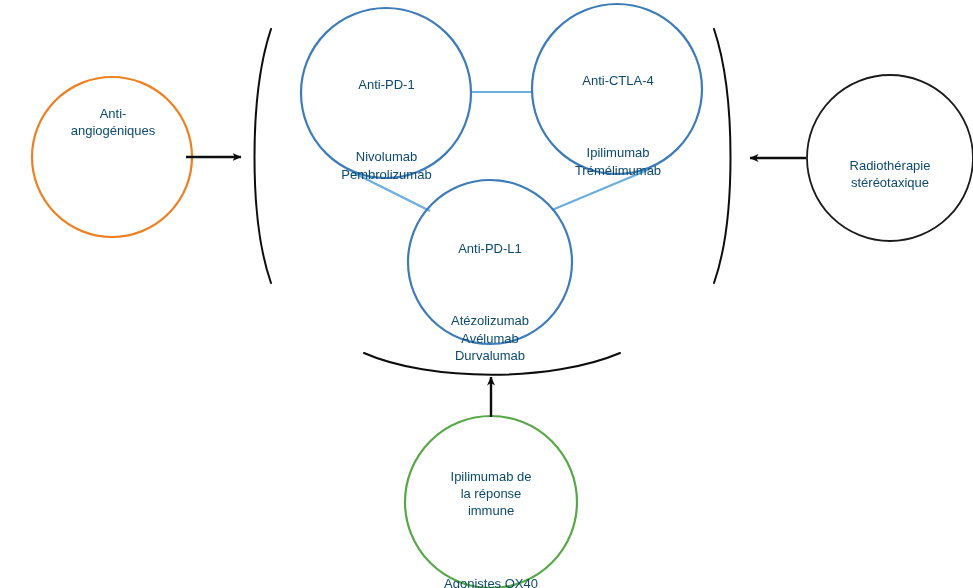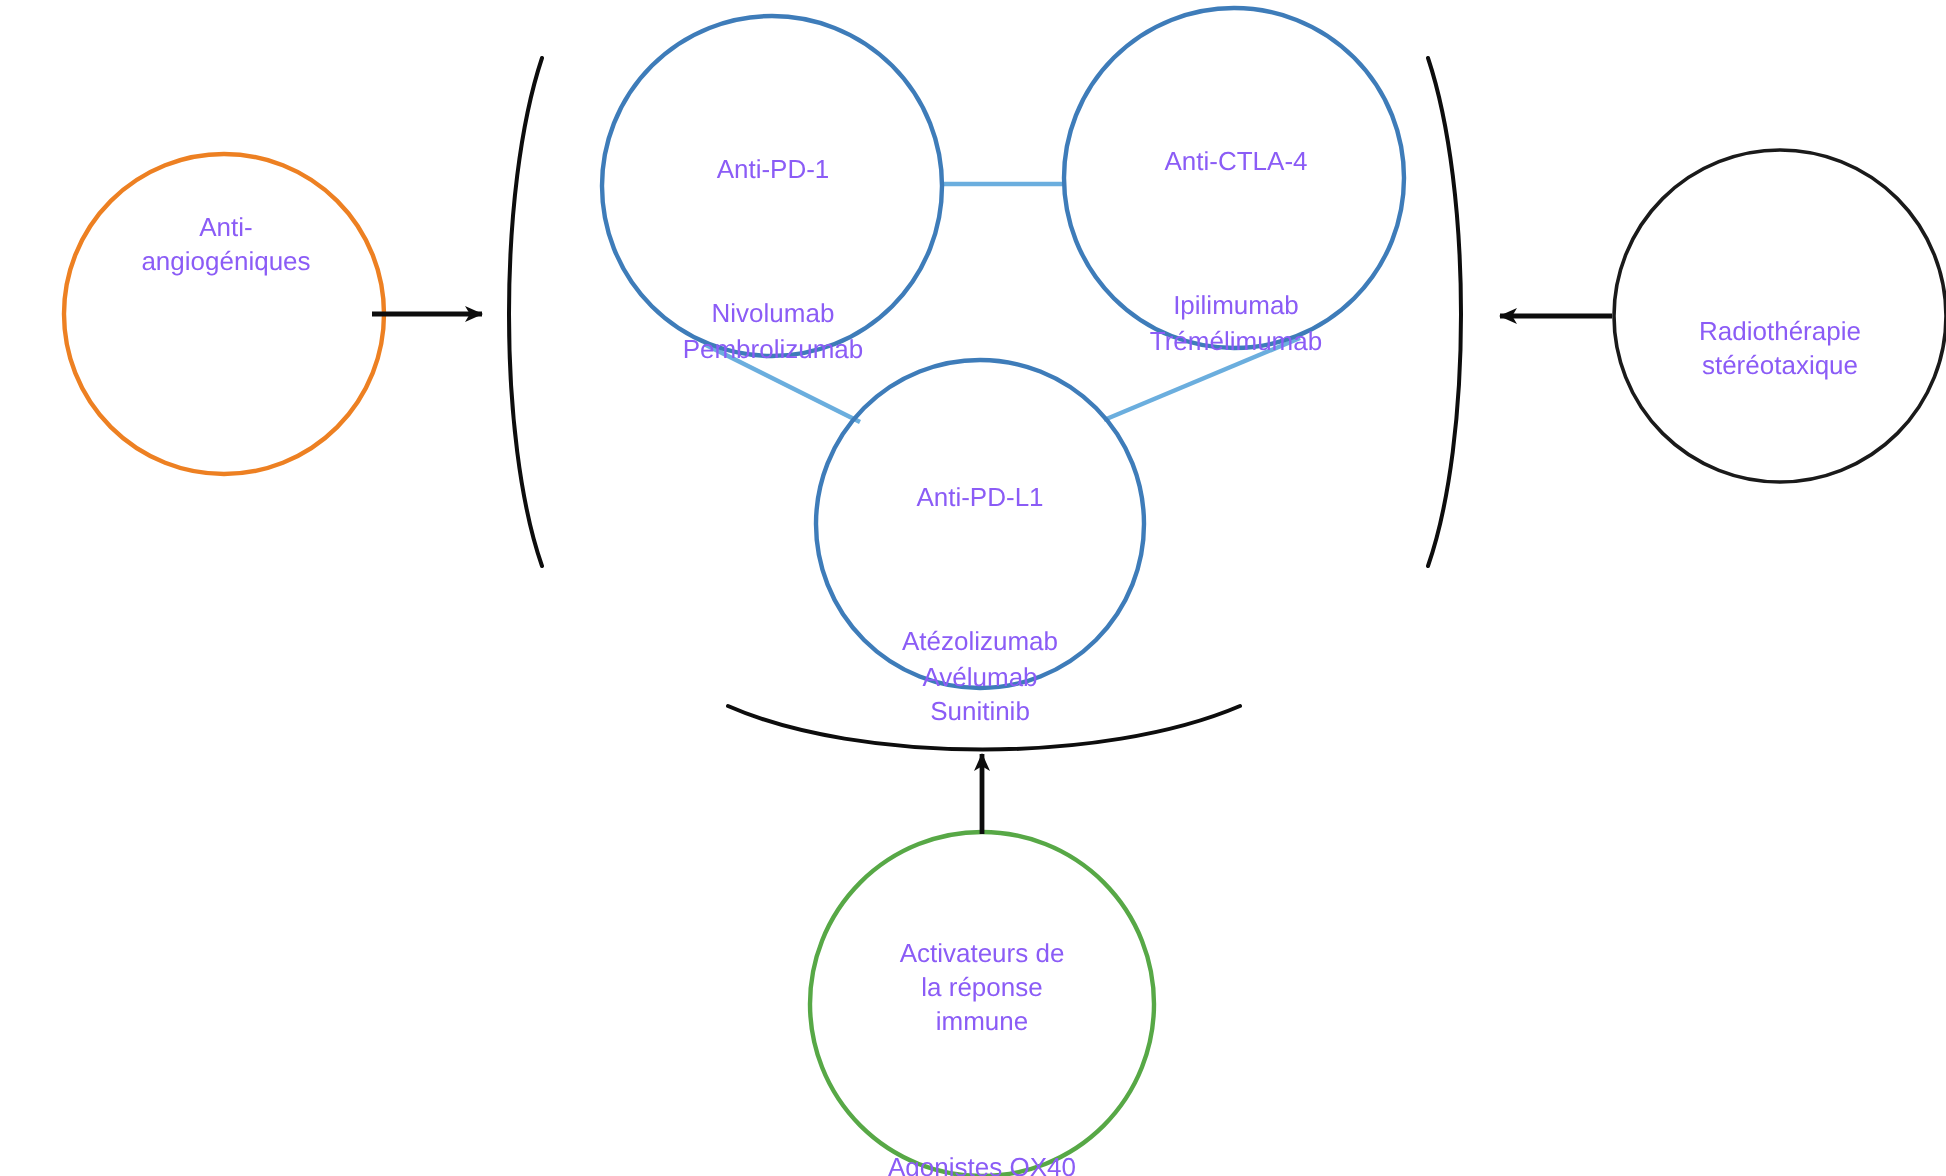--- a/index.html
+++ b/index.html
@@ -20,21 +20,21 @@
   #diagram-svg {
     position: absolute;
     left: 0;
     top: 0;
     width: 973px;
     height: 588px;
   }
   .node-label {
     position: absolute;
     text-align: center;
-    color: #8b5cf6;
+    color: #0c4a6e;
     font-family: "Liberation Sans", sans-serif;
     line-height: 1.32;
     pointer-events: none;
     white-space: pre-line;
   }
   .lbl-title {
     display: block;
     font-size: 13px;
   }
   .lbl-gap {
@@ -115,30 +115,30 @@
     <span class="lbl-gap"></span>
     <span class="lbl-body">Ipilimumab
 Trémélimumab</span>
   </div>
 
   <div class="node-label" id="label-anti-pdl1">
     <span class="lbl-title">Anti-PD-L1</span>
     <span class="lbl-gap"></span>
     <span class="lbl-body">Atézolizumab
 Avélumab
-Sunitinib</span>
+Durvalumab</span>
   </div>
 
   <div class="node-label" id="label-radiotherapie">
     <span class="lbl-title">Radiothérapie
 stéréotaxique</span>
   </div>
 
   <div class="node-label" id="label-activateurs">
-    <span class="lbl-title">Activateurs de
+    <span class="lbl-title">Ipilimumab de
 la réponse
 immune</span>
     <span class="lbl-gap"></span>
     <span class="lbl-body">Agonistes OX40
 et 4-1BB</span>
   </div>
 
 </div>
 
 </body></html>

